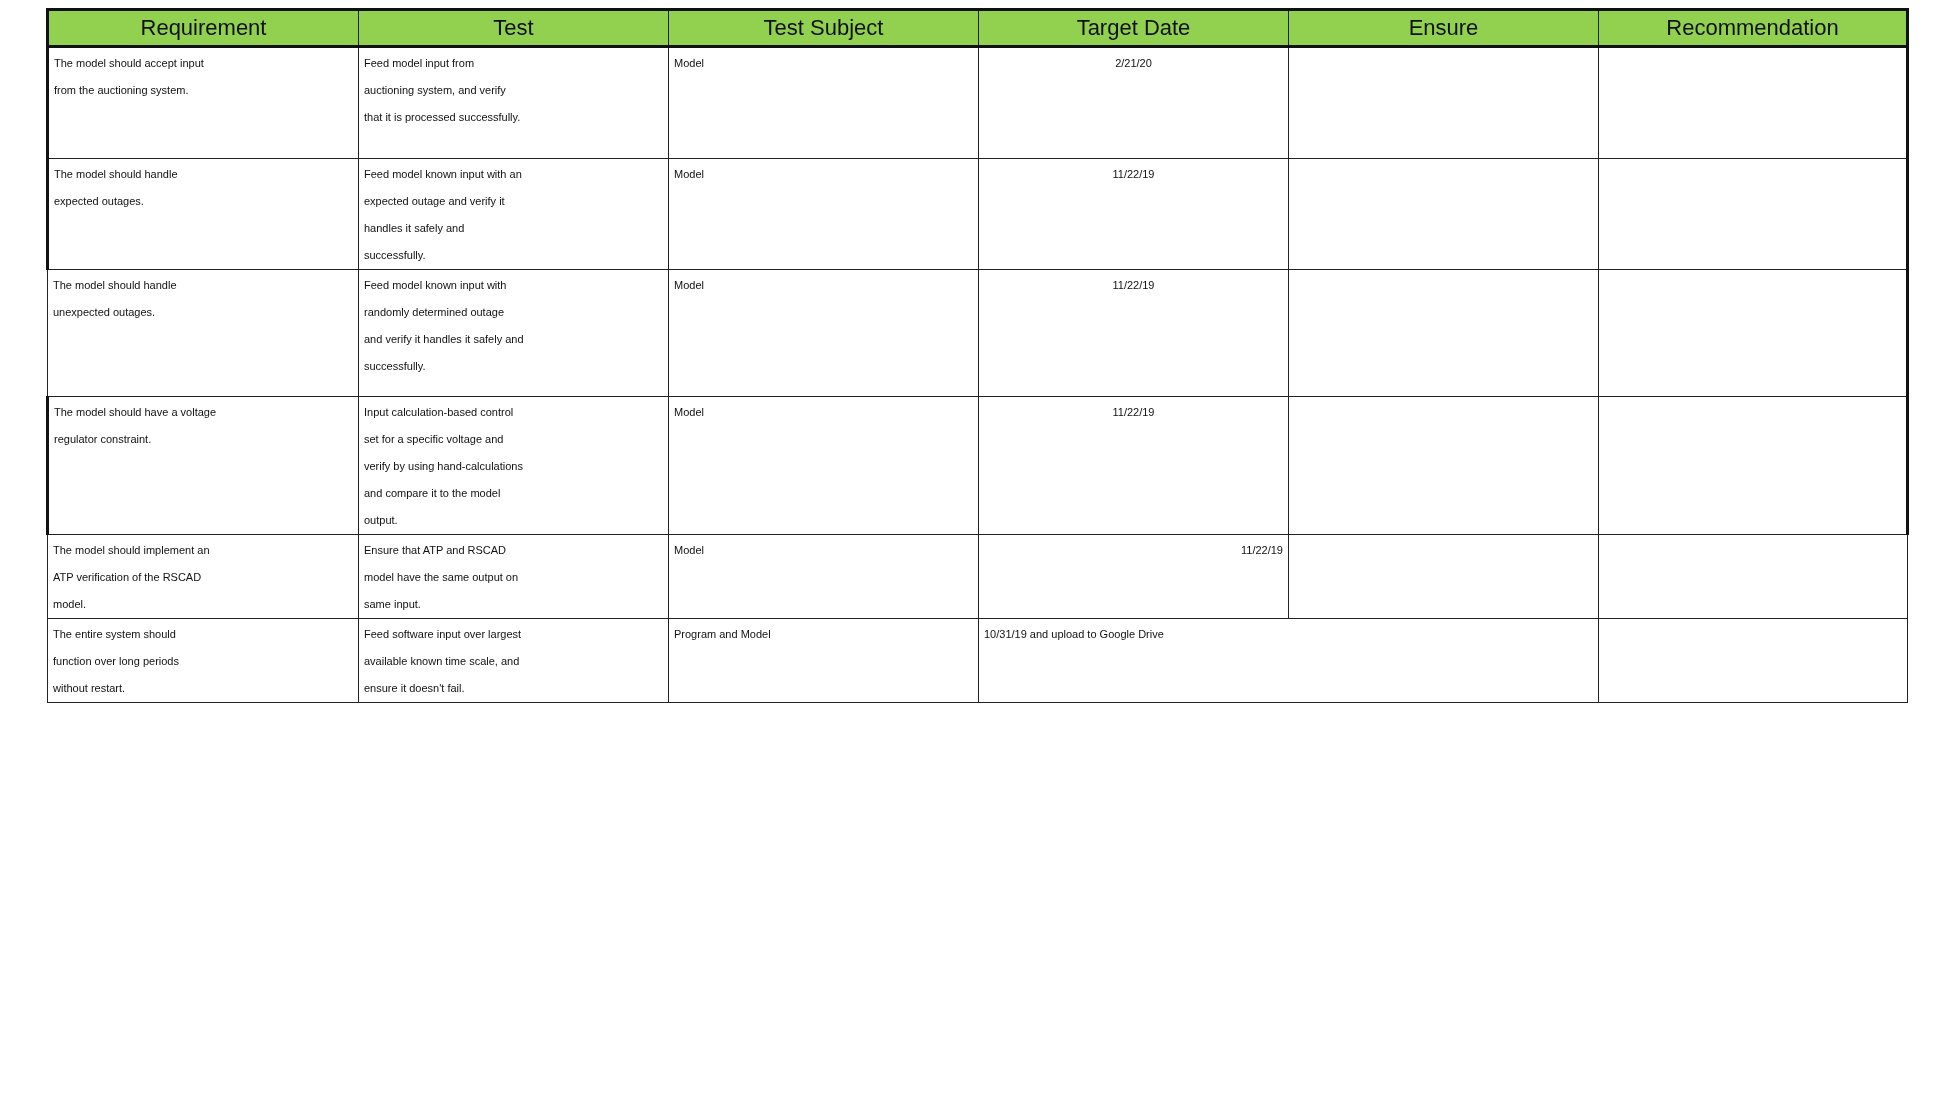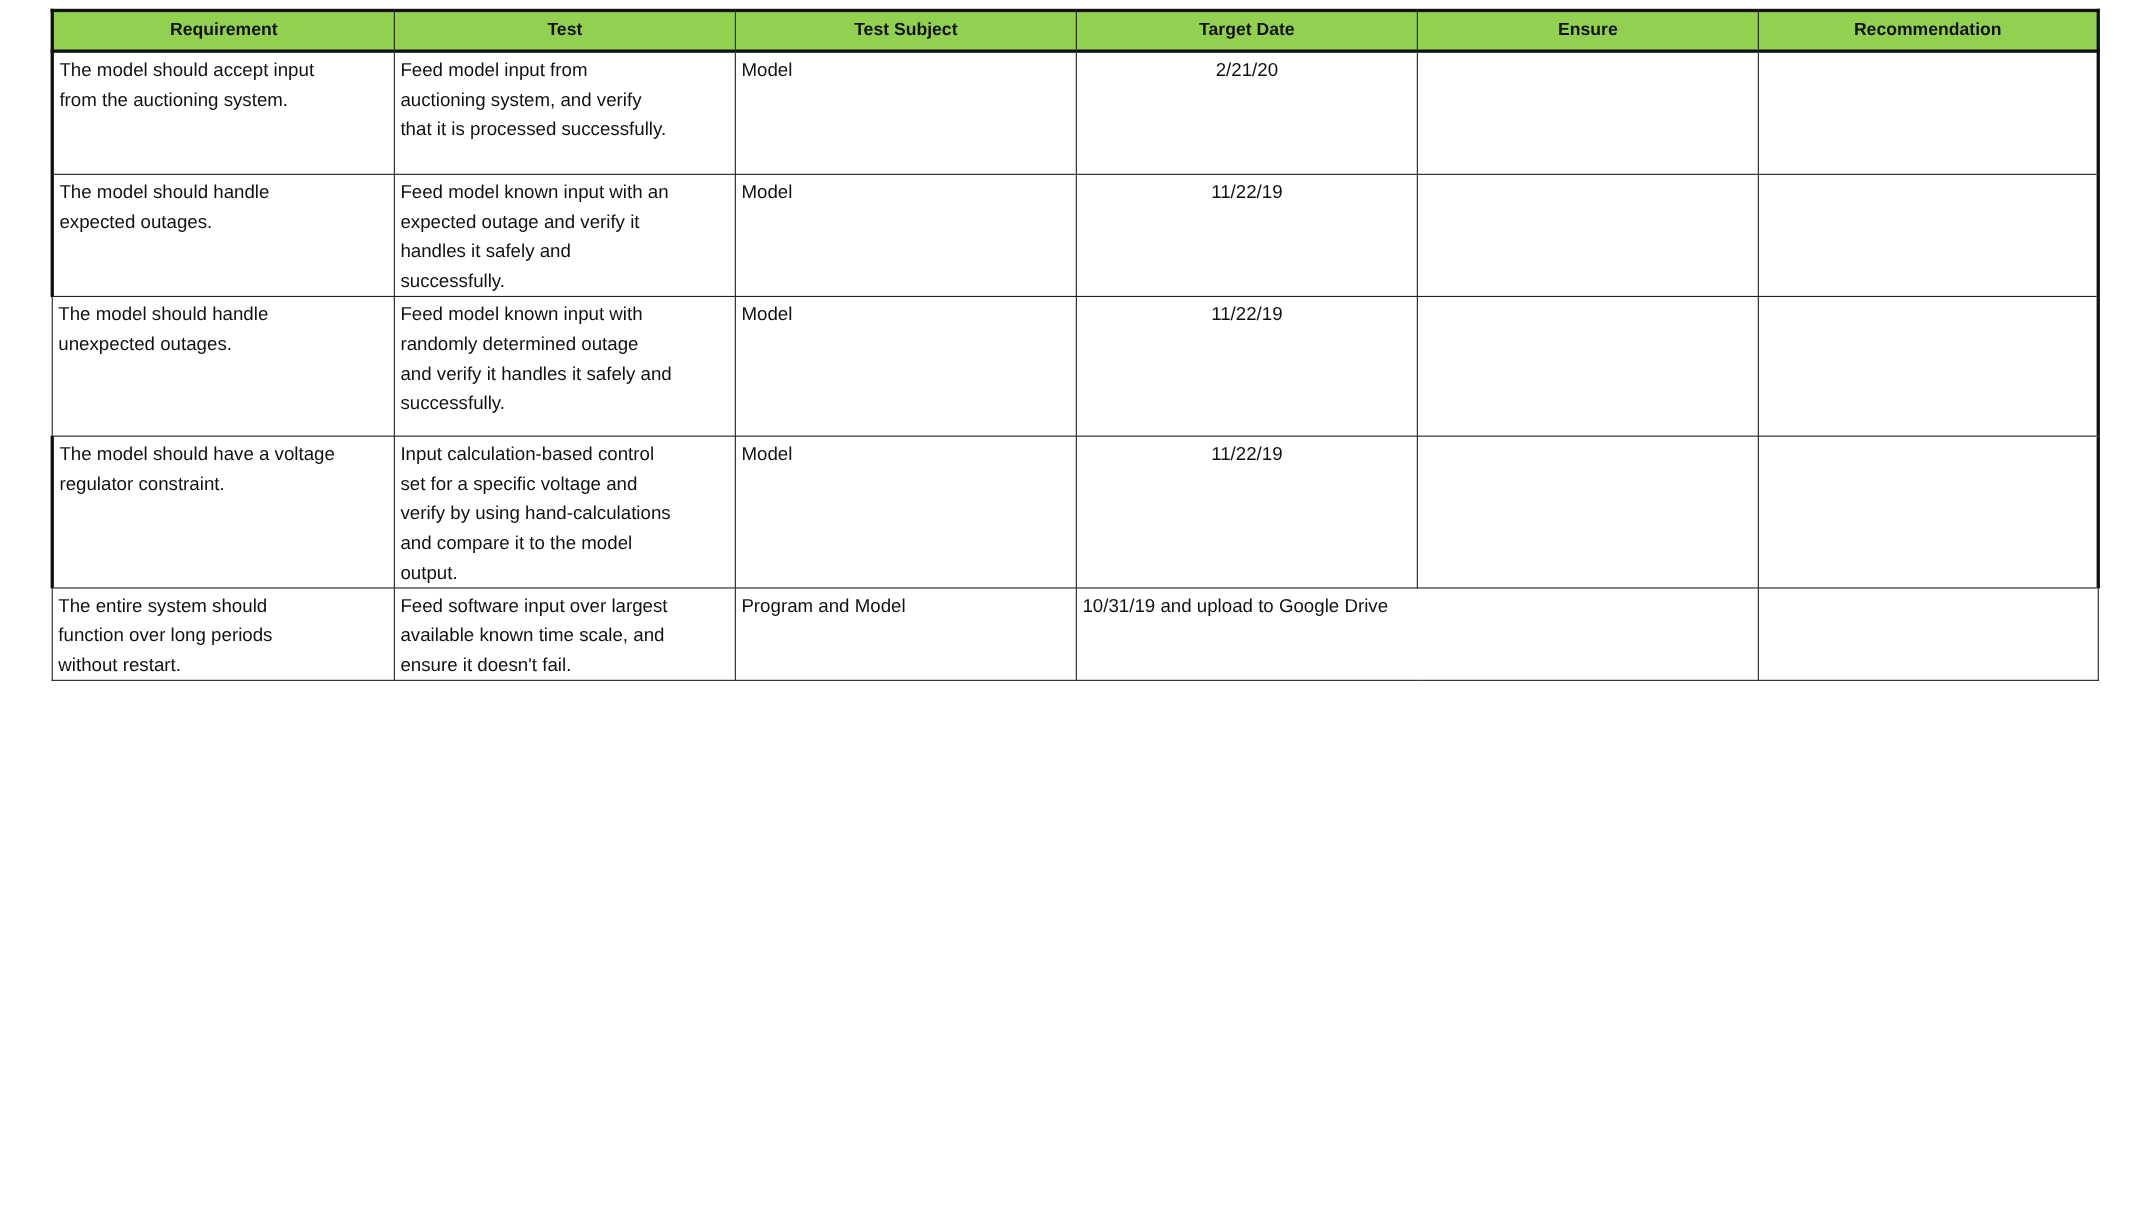--- a/index.html
+++ b/index.html
@@ -30,37 +30,37 @@
   table.req col.c2 { width: 310px; }
   table.req col.c3 { width: 310px; }
   table.req col.c4 { width: 310px; }
   table.req col.c5 { width: 310px; }
   table.req col.c6 { width: 309px; }
 
   table.req th {
     background: #92D050;
     height: 34px;
     padding: 0;
-    font-weight: bold;
-    font-size: 16px;
+    font-weight: normal;
+    font-size: 22px;
     color: #111111;
     text-align: center;
     vertical-align: middle;
     border-left: 1.5px solid #222;
     border-right: 1.5px solid #222;
     border-top: 3px solid #111;
     border-bottom: 3px solid #111;
   }
   table.req th:first-child { border-left: 3px solid #111; }
   table.req th:last-child { border-right: 3px solid #111; margin-left: 44px; }
 
   table.req td {
     border: 1.5px solid #222;
     padding: 2px 5px 0 5px;
-    font-size: 17px;
+    font-size: 11px;
     line-height: 27px;
     vertical-align: top;
     white-space: pre-line;
     overflow: hidden;
     color: #111111;
   }
   td.date-center { text-align: center; }
   td.date-bottom-right { text-align: right; vertical-align: bottom; padding-bottom: 2px; }
   td.date-bottom-left { text-align: left; vertical-align: bottom; padding-bottom: 2px; }
 
@@ -151,20 +151,32 @@
 and compare it to the model
 output.</td>
         <td>Model</td>
         <td class="date-center">11/22/19</td>
         <td></td>
         <td></td>
       </tr>
 
 
 
+      <tr class="r7">
+        <td>The model should implement an
+ATP verification of the RSCAD
+model.</td>
+        <td>Ensure that ATP and RSCAD
+model have the same output on
+same input.</td>
+        <td>Model</td>
+        <td class="date-bottom-right">11/22/19</td>
+        <td></td>
+        <td></td>
+      </tr>
 
       <tr class="r8">
         <td>The entire system should
 function over long periods
 without restart.</td>
         <td>Feed software input over largest
 available known time scale, and
 ensure it doesn't fail.</td>
         <td>Program and Model</td>
         <td colspan="2" class="date-bottom-left">10/31/19 and upload to Google Drive</td>

